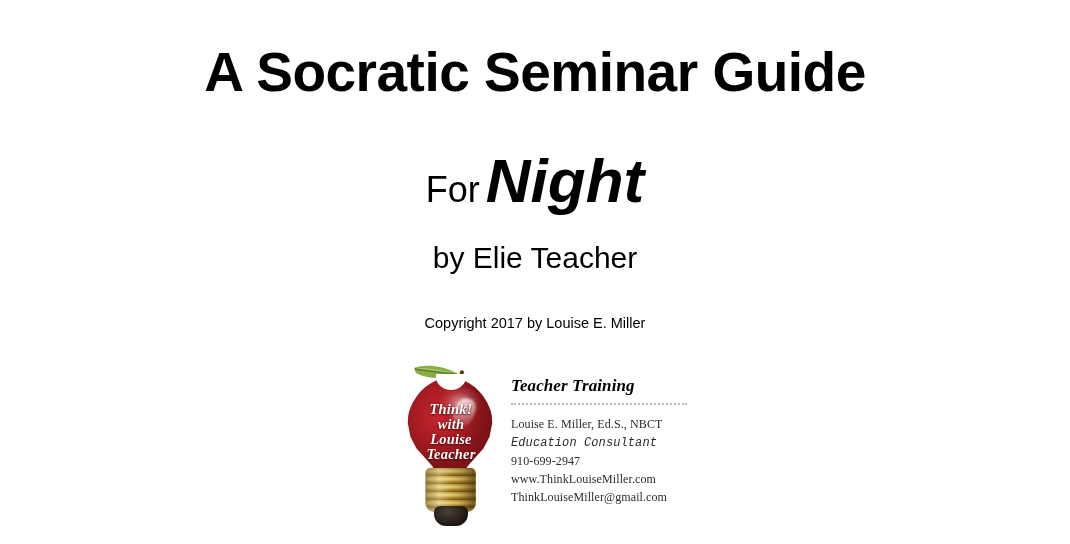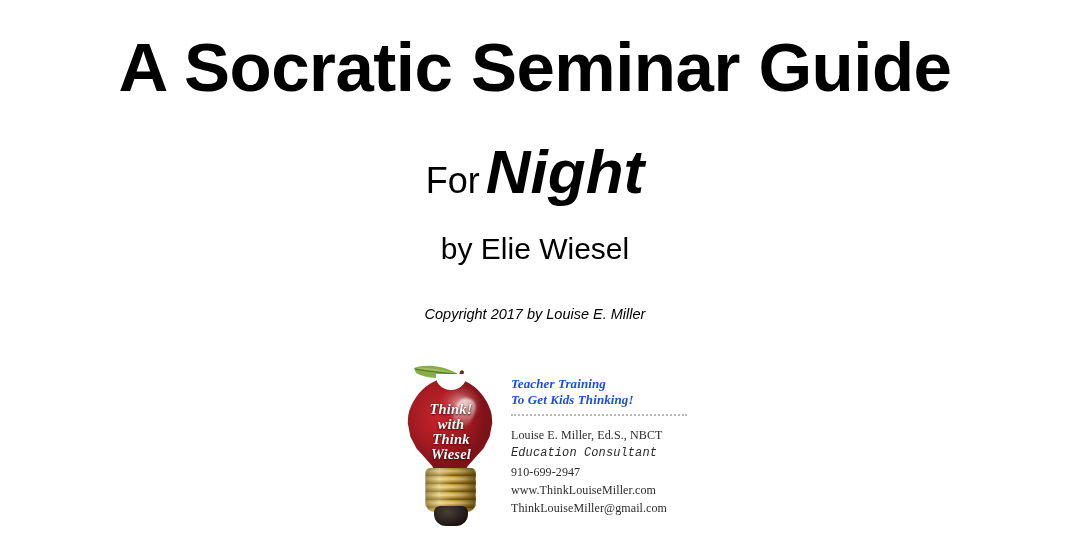--- a/index.html
+++ b/index.html
@@ -26,25 +26,25 @@
   
   .title-block {
     width: 100%;
     text-align: center;
     position: absolute;
     top: 0;
     left: 0;
   }
 
   .doc-title {
-    font-size: 69px;
+    font-size: 55px;
     font-weight: bold;
     letter-spacing: -0.5px;
     line-height: 1.1;
-    margin: 4px;
+    margin: 16px;
     padding-top: 26px;
     color: #000000;
     white-space: nowrap;
   }
 
   .subtitle-line {
     margin: 0;
     padding-top: 28px;
     font-size: 30px;
     line-height: 1.1;
@@ -70,21 +70,20 @@
     font-weight: normal;
     line-height: 1.1;
   }
 
   .copyright {
     margin: 0;
     padding-top: 42px;
     font-size: 14.5px;
     font-weight: normal;
     line-height: 1.1;
-    font-style: italic;
   }
 
   
   .logo-card {
     position: absolute;
     left: 398px;
     top: 358px;
     width: 300px;
     height: 175px;
   }
@@ -223,23 +222,23 @@
     position: absolute;
     left: 113px;
     top: 18px;
     width: 186px;
   }
 
   .tagline {
     font-family: "Liberation Serif", serif;
     font-weight: bold;
     font-style: italic;
-    font-size: 13px;
+    font-size: 17px;
     line-height: 1.2;
-    color: #1d4ed8;
+    color: #000000;
     margin: 0;
     letter-spacing: 0.1px;
   }
   .tagline span {
     display: block;
   }
 
   .dotted-rule {
     margin-top: 7px;
     width: 176px;
@@ -269,21 +268,21 @@
 <div class="page">
 
   <div class="title-block">
 
     <h1 class="doc-title">A Socratic Seminar Guide</h1>
 
     <p class="subtitle-line">
       <span class="subtitle-for">For</span><span class="subtitle-work">Night</span>
     </p>
 
-    <p class="byline">by Elie Wiesel</p>
+    <p class="byline">by Elie Teacher</p>
 
     <p class="copyright">Copyright 2017 by Louise E. Miller</p>
 
   </div>
 
   <div class="logo-card">
 
     <div class="logo-mark">
       <div class="bulb">
 
@@ -296,35 +295,34 @@
         </div>
 
         <div class="apple-stem"></div>
         <div class="apple-body"></div>
         <div class="apple-notch"></div>
         <div class="apple-shine"></div>
 
         <div class="logo-text">
           <span>Think!</span>
           <span>with</span>
-          <span>Think</span>
-          <span>Wiesel</span>
+          <span>Louise</span>
+          <span>Teacher</span>
         </div>
 
         <div class="bulb-base"></div>
         <div class="bulb-tip"></div>
 
       </div>
     </div>
 
     <div class="card-text">
 
       <p class="tagline">
         <span>Teacher Training</span>
-        <span>To Get Kids Thinking!</span>
       </p>
 
       <div class="dotted-rule"></div>
 
       <div class="contact">
         <div>Louise E. Miller, Ed.S., NBCT</div>
         <div class="consultant">Education Consultant</div>
         <div>910-699-2947</div>
         <div>www.ThinkLouiseMiller.com</div>
         <div>ThinkLouiseMiller@gmail.com</div>

